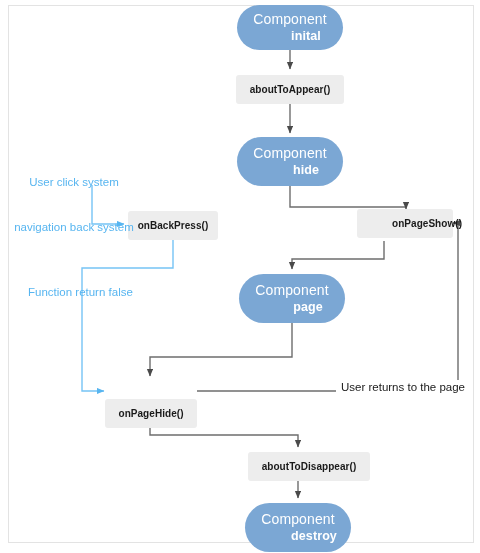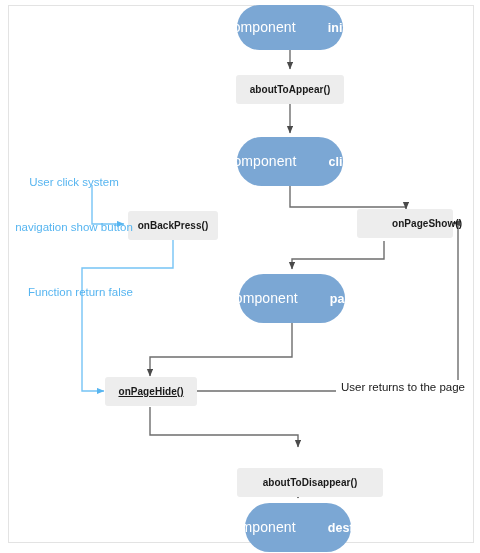--- a/index.html
+++ b/index.html
@@ -32,21 +32,21 @@
     position: absolute;
     left: 0;
     top: 0;
     width: 480px;
     height: 553px;
   }
   .node {
     position: absolute;
     box-sizing: border-box;
     display: flex;
-    flex-direction: row;
+    flex-direction: column;
     align-items: center;
     justify-content: center;
     text-align: center;
   }
   .node-state {
     background: #7ba7d4;
     border-radius: 26px;
     color: #ffffff;
   }
   .node-state .state-title {
@@ -131,21 +131,21 @@
     </g>
   </svg>
 
   <div class="node node-state" style="left:237px; top:5px; width:106px; height:45px;">
     <span class="state-title">Component</span>
     <span class="state-sub">inital</span>
   </div>
 
   <div class="node node-state" style="left:237px; top:137px; width:106px; height:49px;">
     <span class="state-title">Component</span>
-    <span class="state-sub">click</span>
+    <span class="state-sub">hide</span>
   </div>
 
   <div class="node node-state" style="left:239px; top:274px; width:106px; height:49px;">
     <span class="state-title">Component</span>
     <span class="state-sub">page</span>
   </div>
 
   <div class="node node-state" style="left:245px; top:503px; width:106px; height:49px;">
     <span class="state-title">Component</span>
     <span class="state-sub">destroy</span>
@@ -156,30 +156,30 @@
   </div>
 
   <div class="node node-callback" style="left:357px; top:209px; width:96px; height:29px;padding-left:44px;">
     <span>onPageShow()</span>
   </div>
 
   <div class="node node-callback" style="left:128px; top:211px; width:90px; height:29px;">
     <span>onBackPress()</span>
   </div>
 
-  <div class="node node-callback" style="left:105px; top:377px; width:92px; height:29px;text-decoration:underline;">
+  <div class="node node-callback" style="left:105px; top:399px; width:92px; height:29px;">
     <span>onPageHide()</span>
   </div>
 
-  <div class="node node-callback" style="left:237px; top:452px; width:146px; height:29px;margin-top:16px;">
+  <div class="node node-callback" style="left:248px; top:452px; width:122px; height:29px;">
     <span>aboutToDisappear()</span>
   </div>
 
   <div class="edge-label edge-label-blue" style="left:9px; top:145px; width:130px; text-align:center;">
     <div>User click system</div>
-    <div>navigation show button</div>
+    <div>navigation back system</div>
   </div>
 
   <div class="edge-label edge-label-blue" style="left:28px; top:285px;">Function return false</div>
 
   <div class="edge-label edge-label-black" style="left:339px; top:380px;">User returns to the page</div>
 
 </div>
 
 </body></html>

